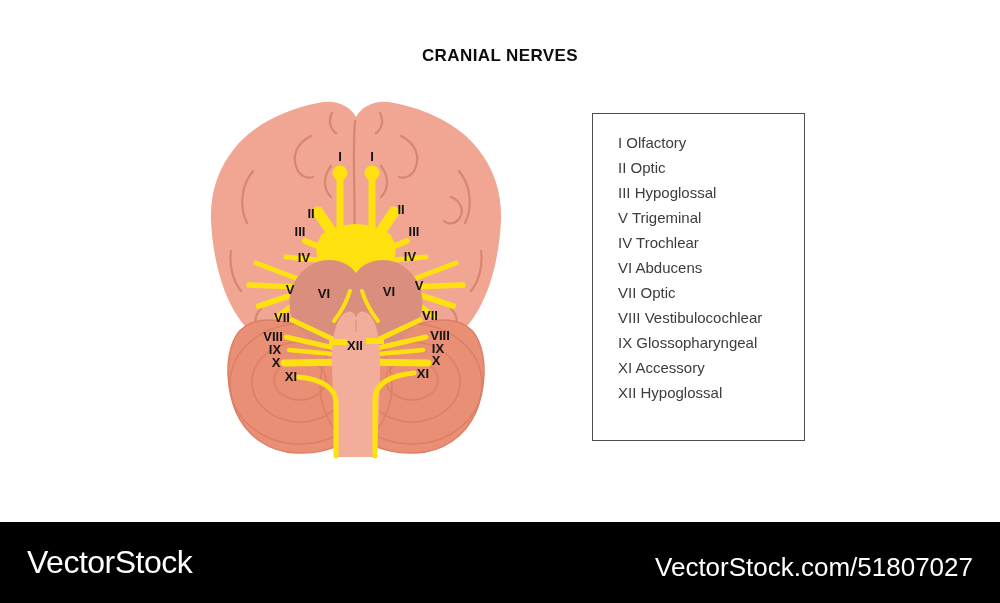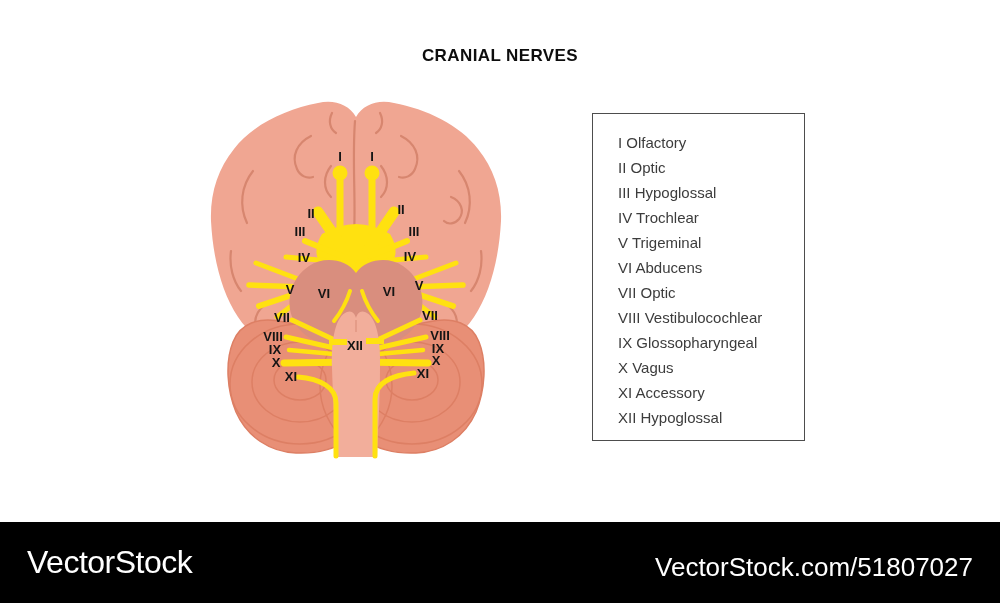--- a/index.html
+++ b/index.html
@@ -158,27 +158,26 @@
     <text class="nerve-label" x="291" y="381">XI</text>
     <text class="nerve-label" x="423" y="378">XI</text>
     <text class="nerve-label" x="355" y="350">XII</text>
   </g>
 </svg>
 
 <div class="legend-box">
   <div class="legend-item">I Olfactory</div>
   <div class="legend-item">II Optic</div>
   <div class="legend-item">III Hypoglossal</div>
+  <div class="legend-item">V Trigeminal</div>
   <div class="legend-item">IV Trochlear</div>
-  <div class="legend-item">V Trigeminal</div>
   <div class="legend-item">VI Abducens</div>
   <div class="legend-item">VII Optic</div>
   <div class="legend-item">VIII Vestibulocochlear</div>
   <div class="legend-item">IX Glossopharyngeal</div>
-  <div class="legend-item">X Vagus</div>
   <div class="legend-item">XI Accessory</div>
   <div class="legend-item">XII Hypoglossal</div>
 </div>
 
 <div class="watermark-bar" style="background:#000000">
   <span class="wm-logo">VectorStock</span>
   <span class="wm-url">VectorStock.com/51807027</span>
 </div>
 
 </body></html>

